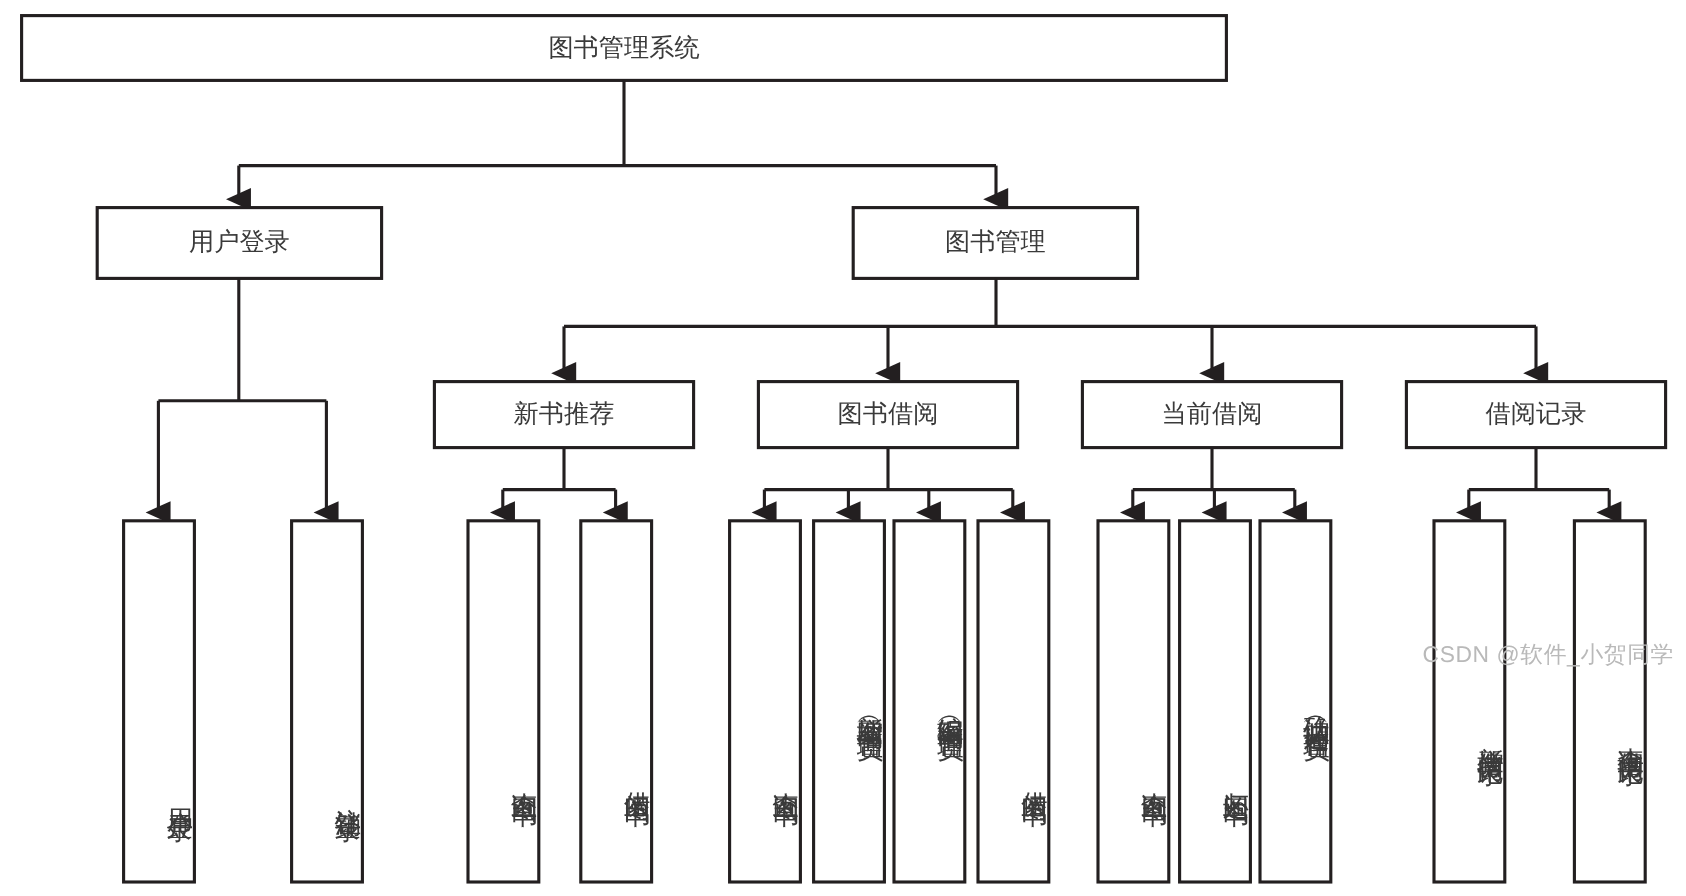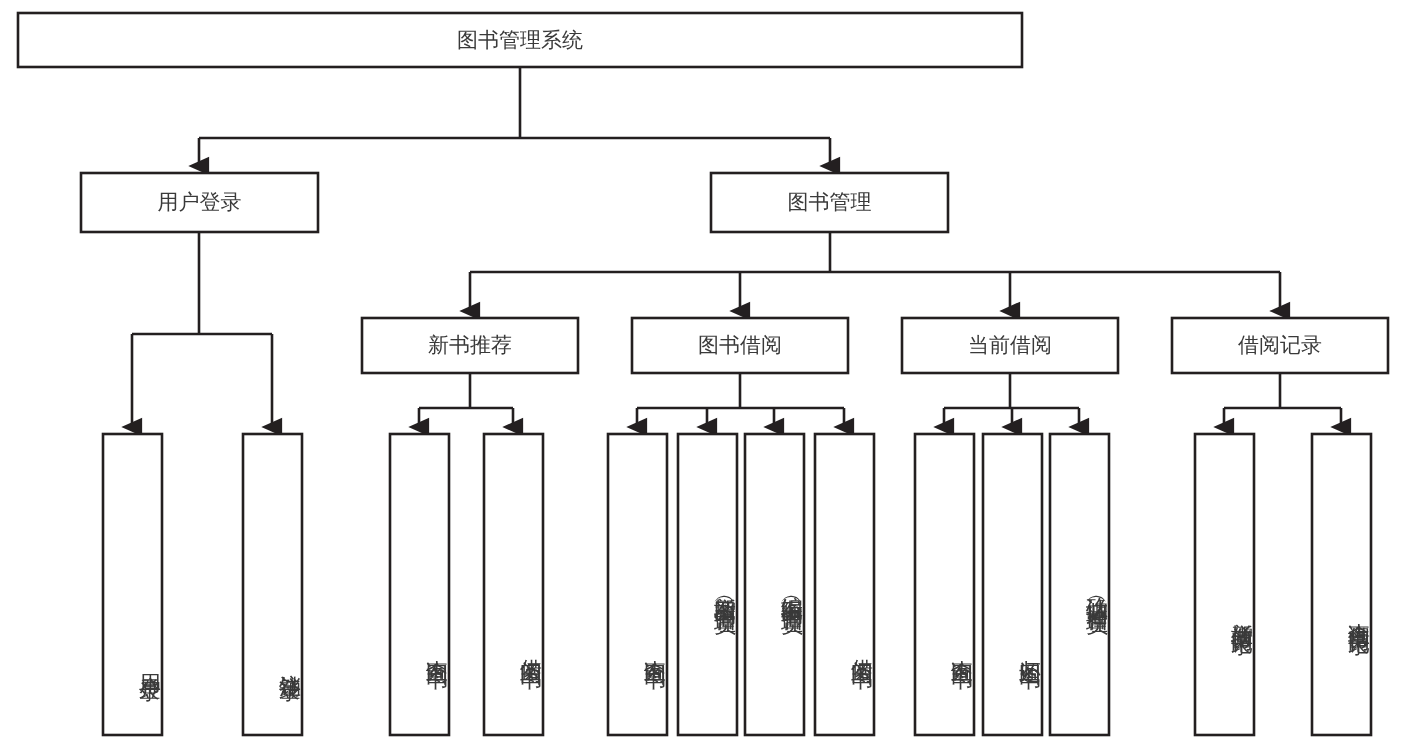--- a/index.html
+++ b/index.html
@@ -204,14 +204,15 @@
   <div class="leaf-label" style="left:745px; top:434px; width:59px; height:301px; padding-top:6px;">编辑图书（管理员）</div>
   <div class="leaf-label" style="left:815px; top:434px; width:59px; height:301px; padding-top:62px;">借阅图书</div>
 
   <div class="leaf-label" style="left:915px; top:434px; width:59px; height:301px; padding-top:62px;">查询图书</div>
   <div class="leaf-label" style="left:983px; top:434px; width:59px; height:301px; padding-top:62px;">归还图书</div>
   <div class="leaf-label" style="left:1050px; top:434px; width:59px; height:301px; padding-top:6px;">确认归还（管理员）</div>
 
   <div class="leaf-label" style="left:1195px; top:434px; width:59px; height:301px; padding-top:28px;">新增借阅记录</div>
   <div class="leaf-label" style="left:1312px; top:434px; width:59px; height:301px; padding-top:28px;">查询借阅记录</div>
 
+  <div class="watermark">CSDN @软件_小贺同学</div>
 
 </div>
 
 </body></html>

